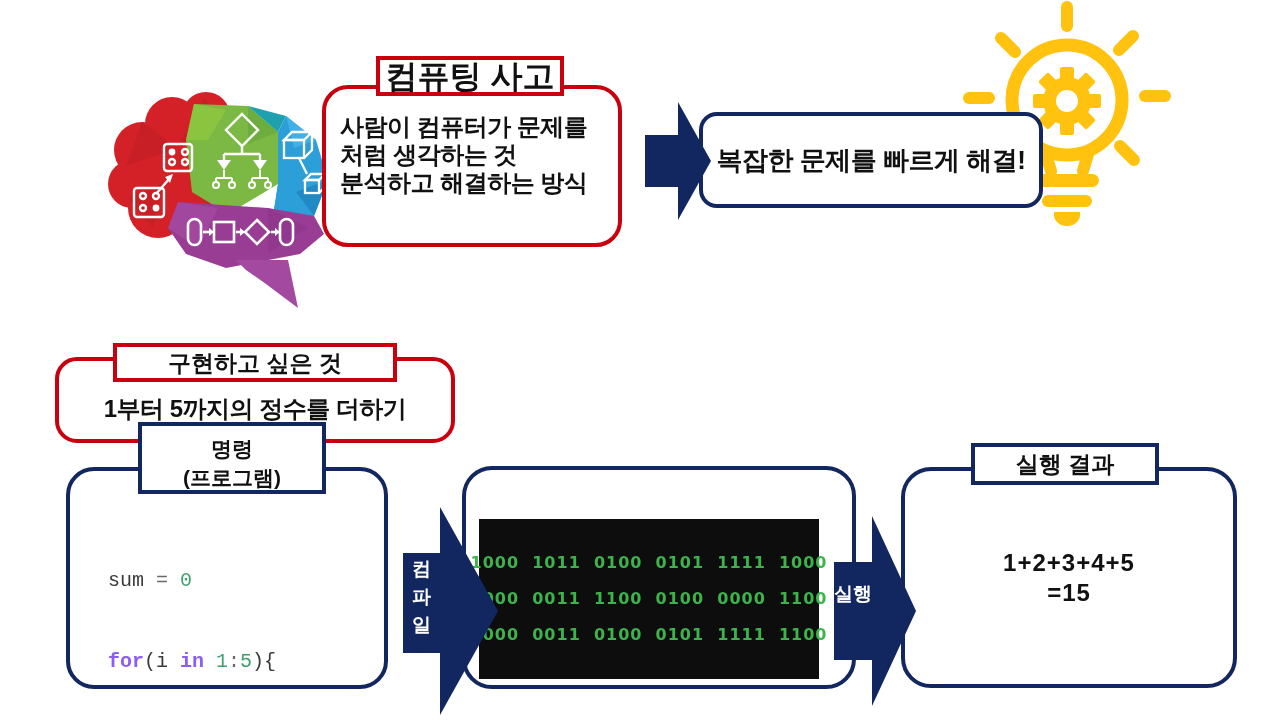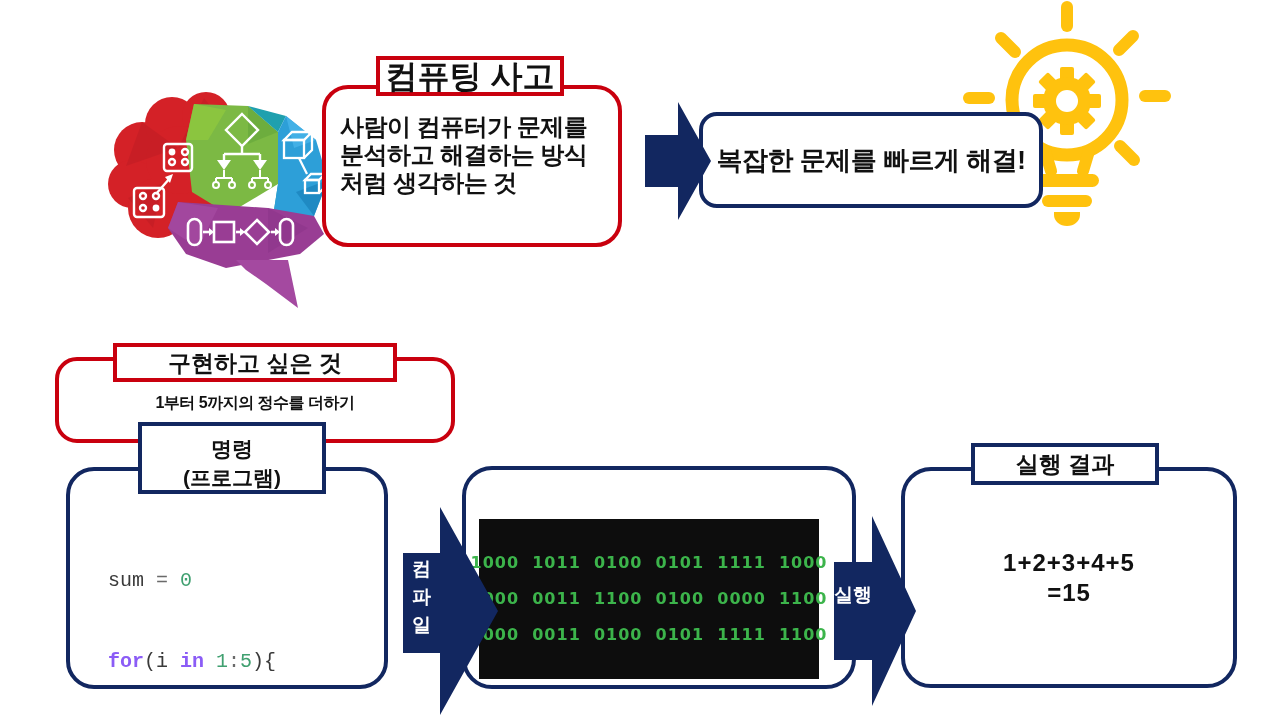--- a/index.html
+++ b/index.html
@@ -36,21 +36,21 @@
     left:699px;top:112px;width:344px;height:96px;background:#fff;
     border:4px solid var(--navy);border-radius:18px;z-index:3;
     display:flex;align-items:center;justify-content:center;
     font-size:26px;font-weight:bold;letter-spacing:-0.5px;
   }
   
   .goal-outer{
     left:55px;top:357px;width:400px;height:86px;background:#fff;
     border:4px solid var(--red);border-radius:22px;z-index:2;
   }
-  .goal-text{margin-top:32px;text-align:center;font-size:16px;font-weight:bold;letter-spacing:-0.5px;}
+  .goal-text{margin-top:32px;text-align:center;font-size:24px;font-weight:bold;letter-spacing:-0.5px;}
   .goal-title{
     left:113px;top:343px;width:284px;height:39px;background:#fff;
     border:4px solid var(--red);z-index:4;text-align:center;
     font-size:23px;font-weight:bold;line-height:32px;
   }
   .code-box{
     left:66px;top:467px;width:322px;height:222px;background:#fff;
     border:4px solid var(--navy);border-radius:28px;z-index:2;
   }
   .code{
@@ -66,21 +66,21 @@
     border:4px solid var(--navy);z-index:4;text-align:center;
     font-size:21px;font-weight:bold;line-height:29px;padding-top:8px;
   }
   .compile-arrow{left:403px;top:507px;width:95px;height:208px;}
   .run-arrow{left:834px;top:516px;width:82px;height:190px;}
   .arrow-label{
     z-index:6;color:#fff;font-size:19px;font-weight:bold;line-height:28px;
     text-align:center;word-break:break-all;
   }
   .compile-label{left:403px;top:555px;width:37px;}
-  .run-label{left:834px;top:581px;width:38px;}
+  .run-label{left:834px;top:581px;width:38px;font-family:Liberation Mono, monospace;}
   .machine-outer{
     left:462px;top:466px;width:394px;height:223px;background:#fff;
     border:4px solid var(--navy);border-radius:30px;z-index:2;
   }
   .machine-title{
     left:497px;top:422px;width:304px;height:73px;background:#fff;
     border:4px solid var(--navy);z-index:4;text-align:center;
     font-size:21px;font-weight:bold;line-height:29px;padding-top:5px;letter-spacing:-0.5px;
   }
   .terminal{
@@ -232,22 +232,22 @@
       <rect x="-7" y="-34" width="14" height="14" rx="2" transform="rotate(225)"></rect>
       <rect x="-7" y="-34" width="14" height="14" rx="2" transform="rotate(270)"></rect>
       <rect x="-7" y="-34" width="14" height="14" rx="2" transform="rotate(315)"></rect>
       <circle r="24"></circle>
       <circle r="11" fill="#fff"></circle>
     </g>
   </svg>
 
   <div class="abs concept-box">
     <div class="line">사람이 컴퓨터가 문제를</div>
+    <div class="line">처럼 생각하는 것</div>
     <div class="line">분석하고 해결하는 방식</div>
-    <div class="line">처럼 생각하는 것</div>
   </div>
   <div class="abs concept-title">컴퓨팅 사고</div>
 
   <svg class="abs arrow-svg arrow1" viewBox="0 0 66 118">
     <polygon points="0,33 33,33 33,0 66,59 33,118 33,85 0,85" fill="var(--navy)"></polygon>
   </svg>
 
   <div class="abs benefit-box">
     <span>복잡한 문제를 빠르게 해결!</span>
   </div>

